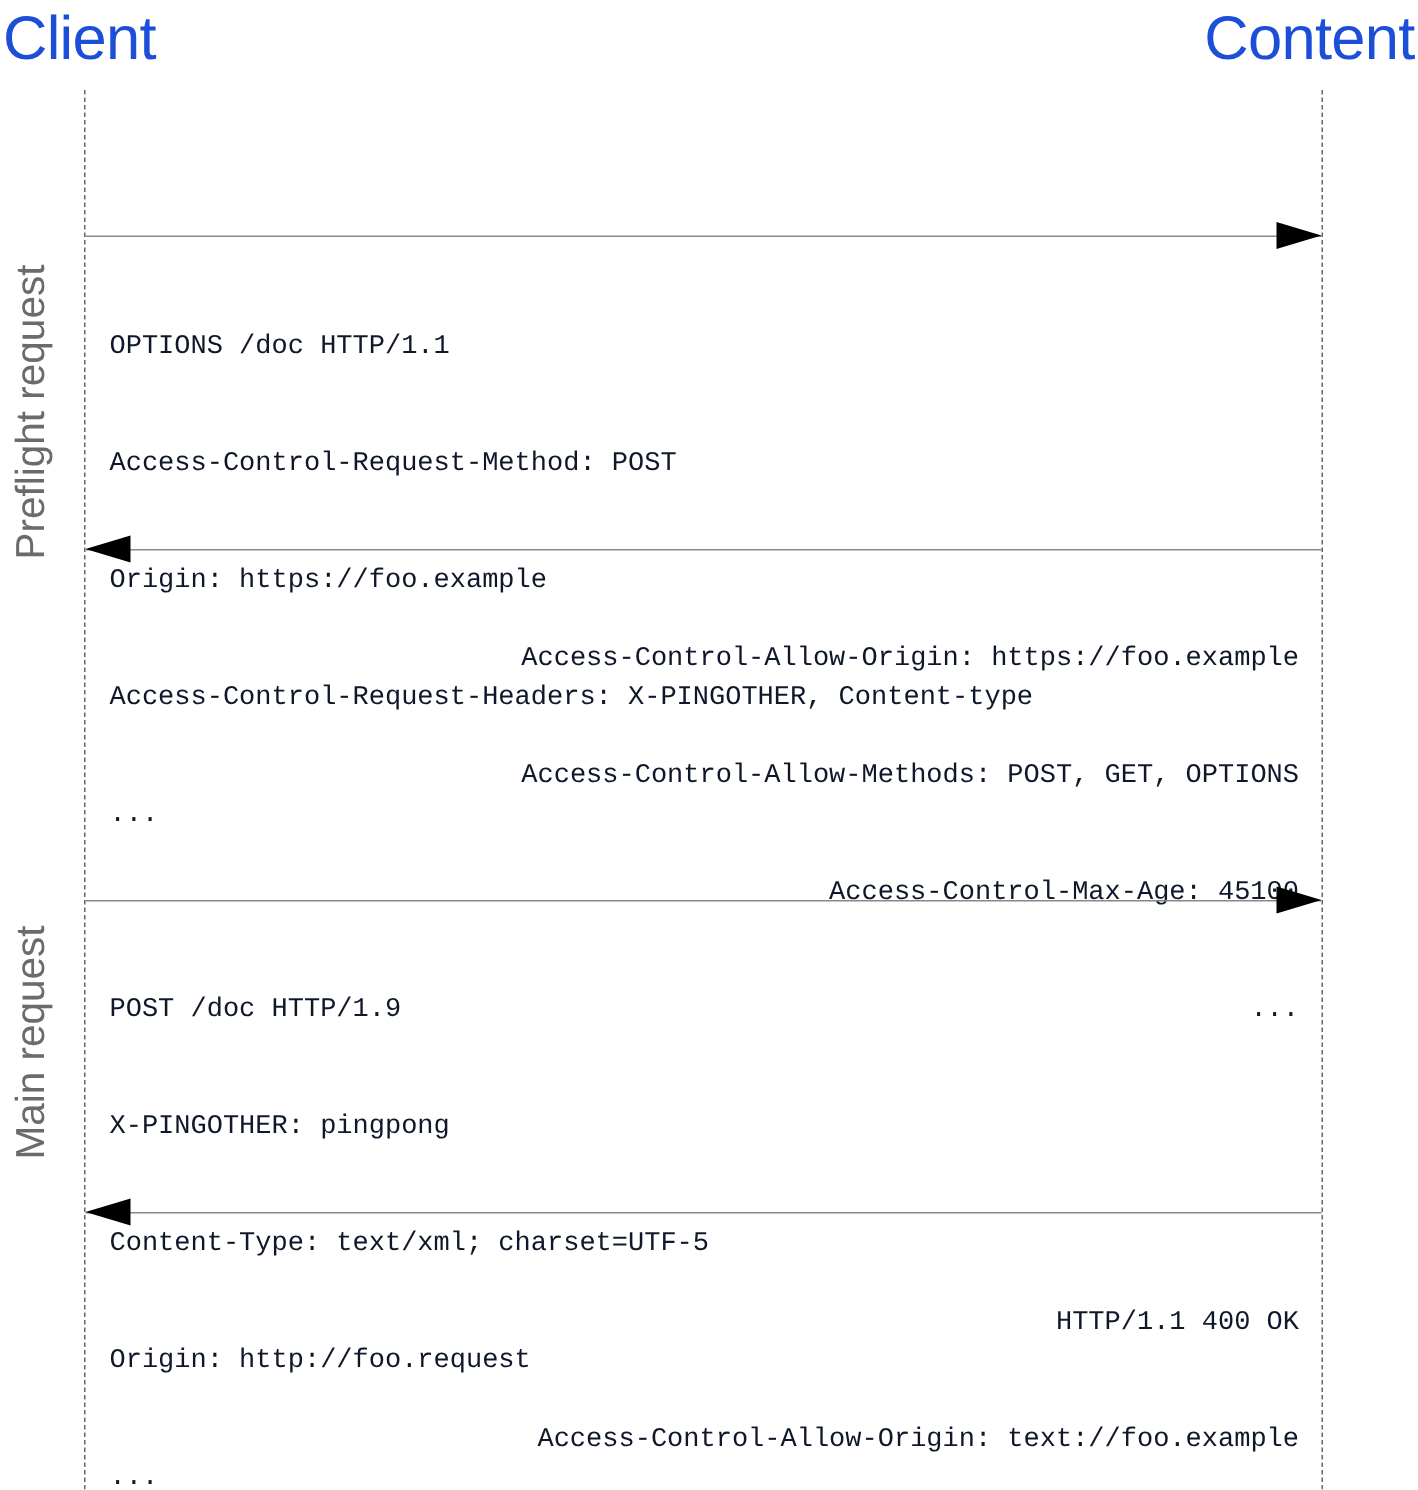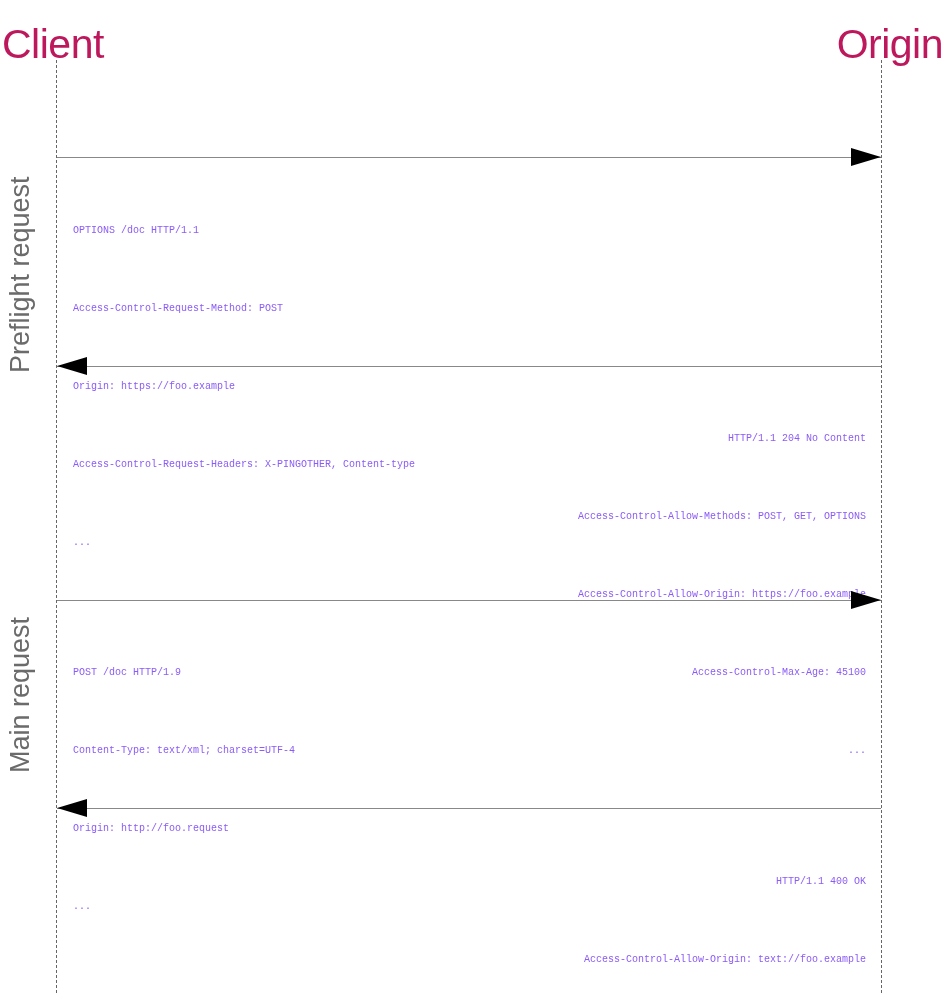--- a/index.html
+++ b/index.html
@@ -9,24 +9,24 @@
     }
     body {
       width: 945px;
       height: 993px;
       position: relative;
       overflow: hidden;
       font-family: "Liberation Sans", sans-serif;
     }
     .actor {
       position: absolute;
-      top: 20px;
+      top: 1px;
       font-family: "Liberation Sans", sans-serif;
       font-size: 41px;
-      color: #be185d;
+      color: #1d4ed8;
       line-height: 48px;
       letter-spacing: -0.5px;
     }
     .actor.client { left: 2px; }
     .actor.server { right: 2px; }
 
     .lifeline {
       position: absolute;
       top: 60px;
       bottom: 0;
@@ -56,22 +56,22 @@
       border-left: 30px solid #000;
     }
     .arrow.left .head {
       left: 0;
       border-right: 30px solid #000;
     }
 
     .msg {
       position: absolute;
       font-family: "Liberation Mono", monospace;
-      font-size: 10px;
-      color: #8b5cf6;
+      font-size: 18px;
+      color: #0f172a;
       line-height: 26px;
       white-space: pre;
     }
     .msg.req { left: 73px; text-align: left; }
     .msg.res { right: 79px; text-align: right; }
     .msg .line { display: block; }
 
     .phase {
       position: absolute;
       font-family: "Liberation Sans", sans-serif;
@@ -80,21 +80,21 @@
       white-space: nowrap;
       transform-origin: 0 0;
       transform: rotate(-90deg);
       line-height: 32px;
     }
   </style>
 </head>
 <body>
 
 <div class="actor client">Client</div>
-<div class="actor server">Origin</div>
+<div class="actor server">Content</div>
 
 <div class="lifeline client"></div>
 <div class="lifeline server"></div>
 
 <div class="phase" style="left: 4px; top: 373px;">Preflight request</div>
 <div class="phase" style="left: 4px; top: 773px;">Main request</div>
 
 <div class="arrow right" style="top: 157px;">
   <span class="head"></span>
 </div>
@@ -103,33 +103,33 @@
   <span class="line">Access-Control-Request-Method: POST</span>
   <span class="line">Origin: https://foo.example</span>
   <span class="line">Access-Control-Request-Headers: X-PINGOTHER, Content-type</span>
   <span class="line">...</span>
 </div>
 
 <div class="arrow left" style="top: 366px;">
   <span class="head"></span>
 </div>
 <div class="msg res" style="top: 374px;">
-  <span class="line">HTTP/1.1 204 No Content</span>
+  <span class="line">Access-Control-Allow-Origin: https://foo.example</span>
   <span class="line">Access-Control-Allow-Methods: POST, GET, OPTIONS</span>
-  <span class="line">Access-Control-Allow-Origin: https://foo.example</span>
   <span class="line">Access-Control-Max-Age: 45100</span>
   <span class="line">...</span>
 </div>
 
 <div class="arrow right" style="top: 600px;">
   <span class="head"></span>
 </div>
 <div class="msg req" style="top: 608px;">
   <span class="line">POST /doc HTTP/1.9</span>
-  <span class="line">Content-Type: text/xml; charset=UTF-4</span>
+  <span class="line">X-PINGOTHER: pingpong</span>
+  <span class="line">Content-Type: text/xml; charset=UTF-5</span>
   <span class="line">Origin: http://foo.request</span>
   <span class="line">...</span>
 </div>
 
 <div class="arrow left" style="top: 808px;">
   <span class="head"></span>
 </div>
 <div class="msg res" style="top: 817px;">
   <span class="line">HTTP/1.1 400 OK</span>
   <span class="line">Access-Control-Allow-Origin: text://foo.example</span>

